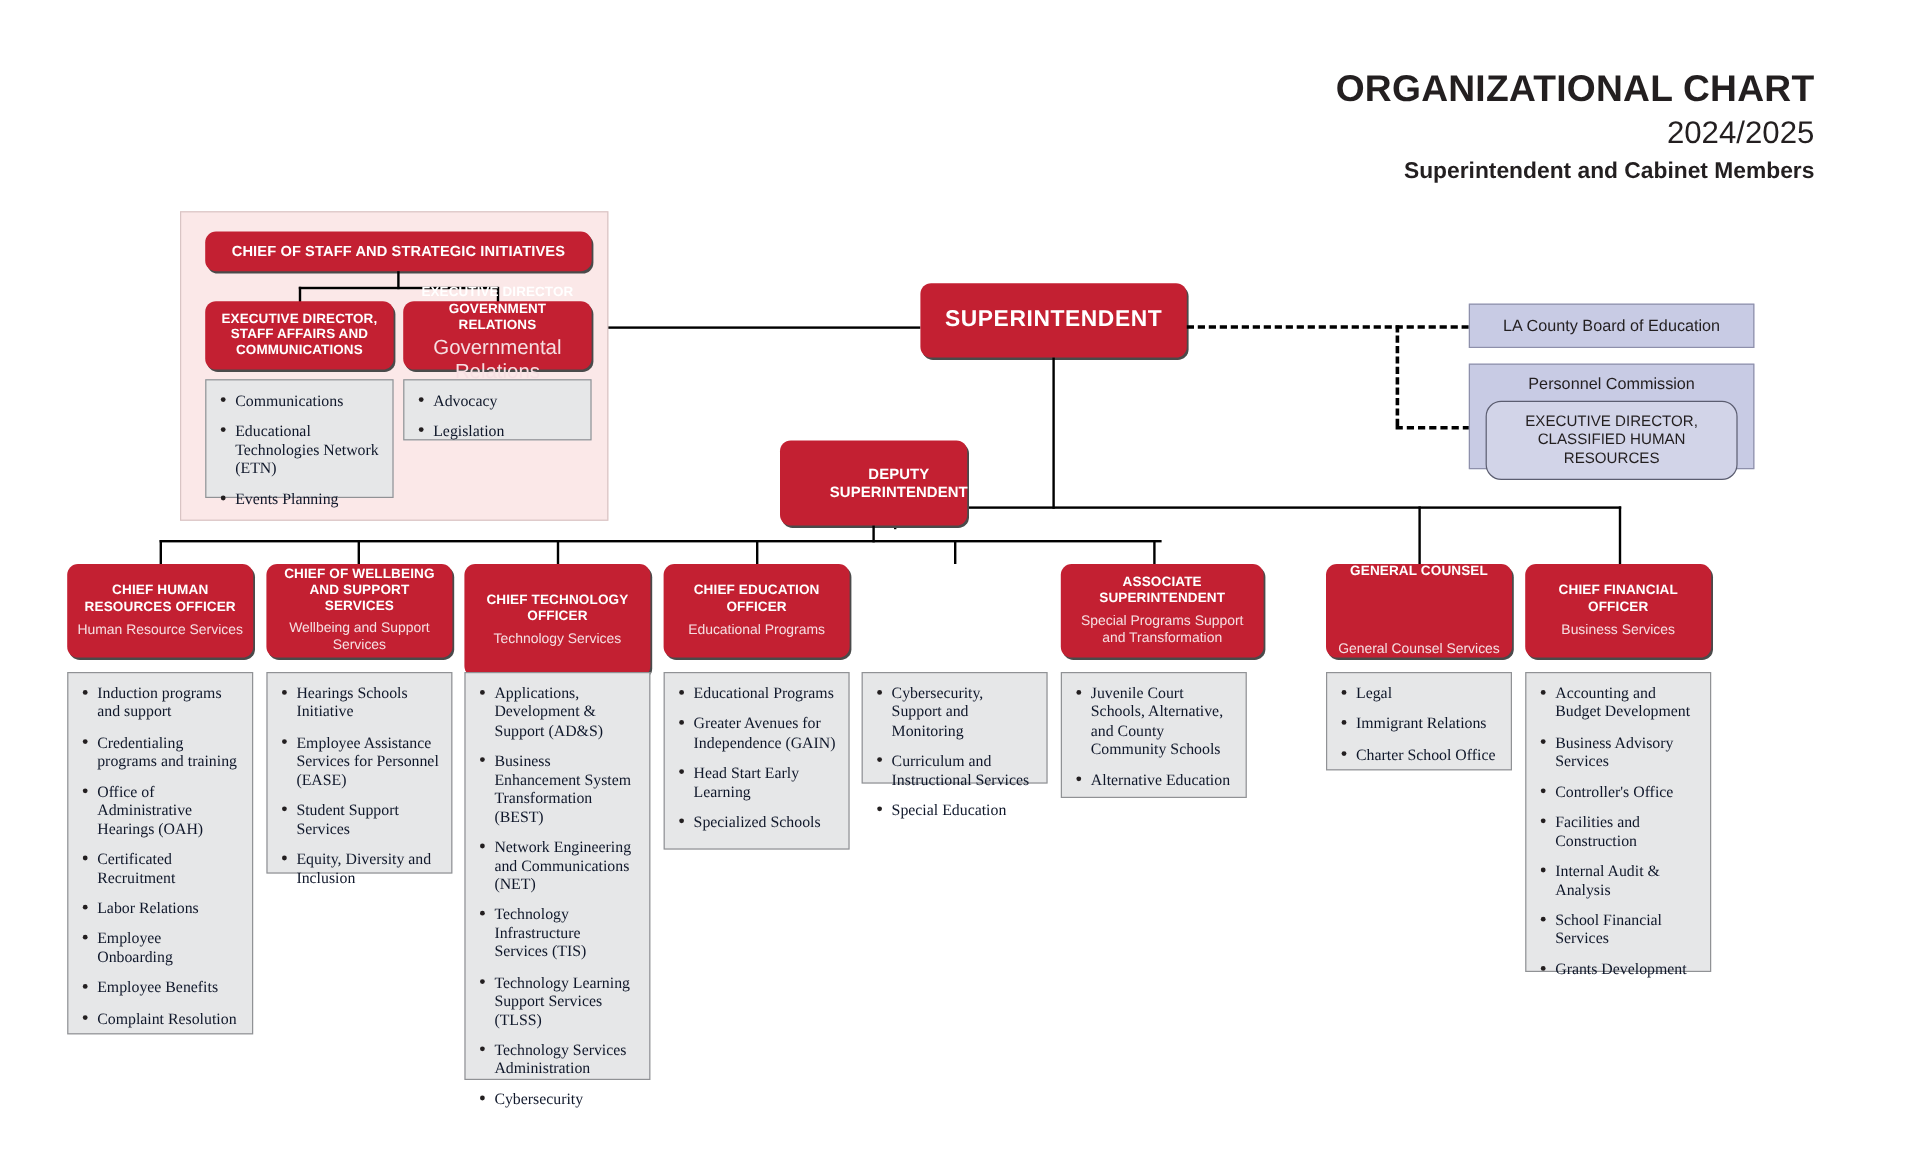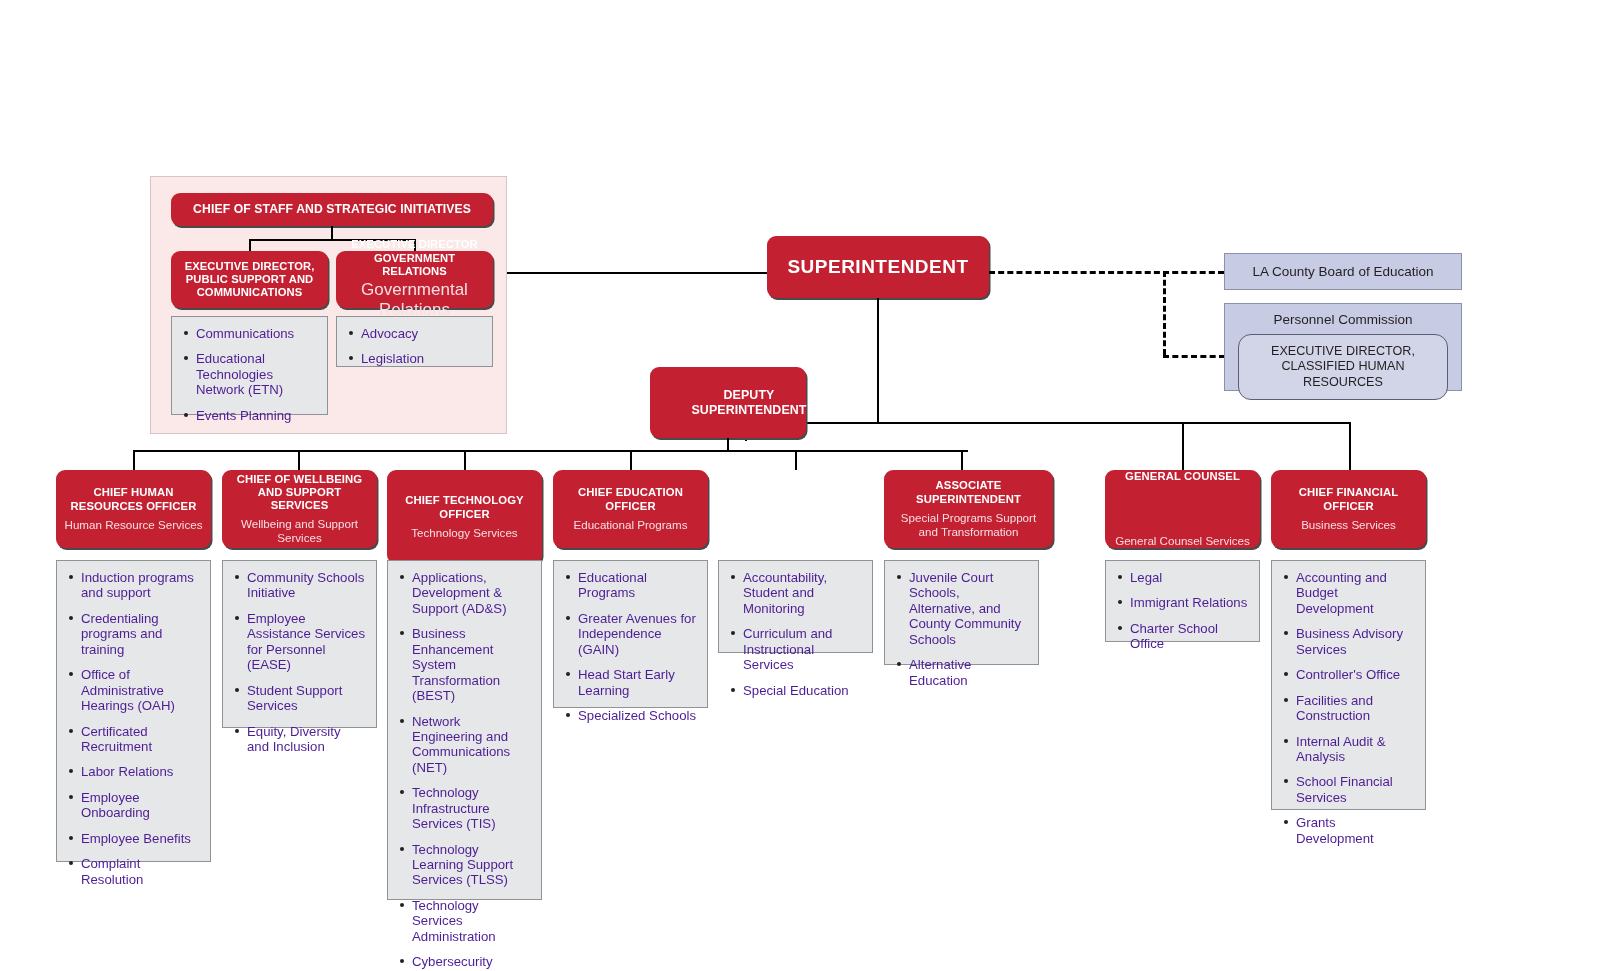--- a/index.html
+++ b/index.html
@@ -25,21 +25,21 @@
   }
   .redbox .rb-title{font-weight:bold;line-height:1.17;letter-spacing:.1px;}
   .redbox .rb-sub{font-weight:normal;line-height:1.2;color:#f6dfe2;margin-top:5px;}
 
   .listbox{
     position:absolute;background:#E6E7E8;border:1px solid #909295;
     box-sizing:border-box;padding:9px 8px 9px 4px;
   }
   .listbox ul{margin:0;padding:0 2px 0 20px;list-style:none;}
   .listbox li{
-    position:relative;font-size:13.2px;line-height:1.17;margin-bottom:10px;color:#4c1d95;
+    position:relative;font-size:13.2px;line-height:1.17;margin-bottom:10px;color:#0f172a;font-family:Liberation Serif, serif;
   }
   .listbox li:last-child{margin-bottom:0;}
   .listbox li:before{
     content:"";position:absolute;left:-12px;top:5px;width:4px;height:4px;
     border-radius:50%;background:#231f20;
   }
 
   .lav{
     position:absolute;background:#C8CBE4;border:1px solid #8e90ab;
     box-sizing:border-box;display:flex;flex-direction:column;align-items:center;
@@ -61,34 +61,39 @@
   .hl{height:2px;}
   .vl{width:2px;}
   .dash-h{position:absolute;height:0;border-top:3px dashed #000;}
   .dash-v{position:absolute;width:0;border-left:3px dashed #000;}
 </style>
 </head>
 <body>
 
 <div id="stage">
 
+  <div class="title-wrap">
+    <div class="t-main">ORGANIZATIONAL CHART</div>
+    <div class="t-year">2024/2025</div>
+    <div class="t-sub">Superintendent and Cabinet Members</div>
+  </div>
 
   <div class="pinkpanel" style="left:150px;top:176px;width:357px;height:258px;"></div>
 
   <div class="redbox" style="left:171px;top:193px;width:322px;height:33px;">
     <div class="rb-title" style="font-size:12.2px;">CHIEF OF STAFF AND STRATEGIC INITIATIVES</div>
   </div>
 
   <div class="ln vl" style="left:331px;top:226px;height:15px;"></div>
   <div class="ln hl" style="left:249px;top:239px;width:166px;"></div>
   <div class="ln vl" style="left:249px;top:239px;height:13px;"></div>
   <div class="ln vl" style="left:414px;top:239px;height:13px;"></div>
 
   <div class="redbox" style="left:171px;top:251px;width:157px;height:57px;">
-    <div class="rb-title" style="font-size:11.2px;">EXECUTIVE DIRECTOR, PUBLIC SUPPORT AND COMMUNICATIONS</div>
+    <div class="rb-title" style="font-size:11.2px;">EXECUTIVE DIRECTOR, STAFF AFFAIRS AND COMMUNICATIONS</div>
   </div>
 
   <div class="redbox" style="left:336px;top:251px;width:157px;height:57px;">
     <div class="rb-title" style="font-size:11.2px;">EXECUTIVE DIRECTOR GOVERNMENT RELATIONS</div>
     <div class="rb-sub" style="font-size:17px;margin-top:2px;">Governmental Relations</div>
   </div>
 
   <div class="listbox" style="left:171px;top:316px;width:157px;height:99px;">
     <ul>
       <li>Communications</li>
@@ -159,21 +164,21 @@
       <li>Complaint Resolution</li>
     </ul>
   </div>
 
   <div class="redbox" style="left:222px;top:470px;width:155px;height:78px;">
     <div class="rb-title" style="font-size:11.3px;">CHIEF OF WELLBEING AND SUPPORT SERVICES</div>
     <div class="rb-sub" style="font-size:11.6px;">Wellbeing and Support Services</div>
   </div>
   <div class="listbox" style="left:222px;top:560px;width:155px;height:168px;">
     <ul>
-      <li>Community Schools Initiative</li>
+      <li>Hearings Schools Initiative</li>
       <li>Employee Assistance Services for Personnel (EASE)</li>
       <li>Student Support Services</li>
       <li>Equity, Diversity and Inclusion</li>
     </ul>
   </div>
 
   <div class="redbox" style="left:387px;top:470px;width:155px;height:94px;">
     <div class="rb-title" style="font-size:11.3px;">CHIEF TECHNOLOGY OFFICER</div>
     <div class="rb-sub" style="font-size:11.6px;">Technology Services</div>
   </div>
@@ -197,21 +202,21 @@
     <ul>
       <li>Educational Programs</li>
       <li>Greater Avenues for Independence (GAIN)</li>
       <li>Head Start Early Learning</li>
       <li>Specialized Schools</li>
     </ul>
   </div>
 
   <div class="listbox" style="left:718px;top:560px;width:155px;height:93px;">
     <ul>
-      <li>Accountability, Student and Monitoring</li>
+      <li>Cybersecurity, Support and Monitoring</li>
       <li>Curriculum and Instructional Services</li>
       <li>Special Education</li>
     </ul>
   </div>
 
   <div class="redbox" style="left:884px;top:470px;width:169px;height:78px;">
     <div class="rb-title" style="font-size:11.3px;">ASSOCIATE SUPERINTENDENT</div>
     <div class="rb-sub" style="font-size:11.6px;">Special Programs Support and Transformation</div>
   </div>
   <div class="listbox" style="left:884px;top:560px;width:155px;height:105px;">

